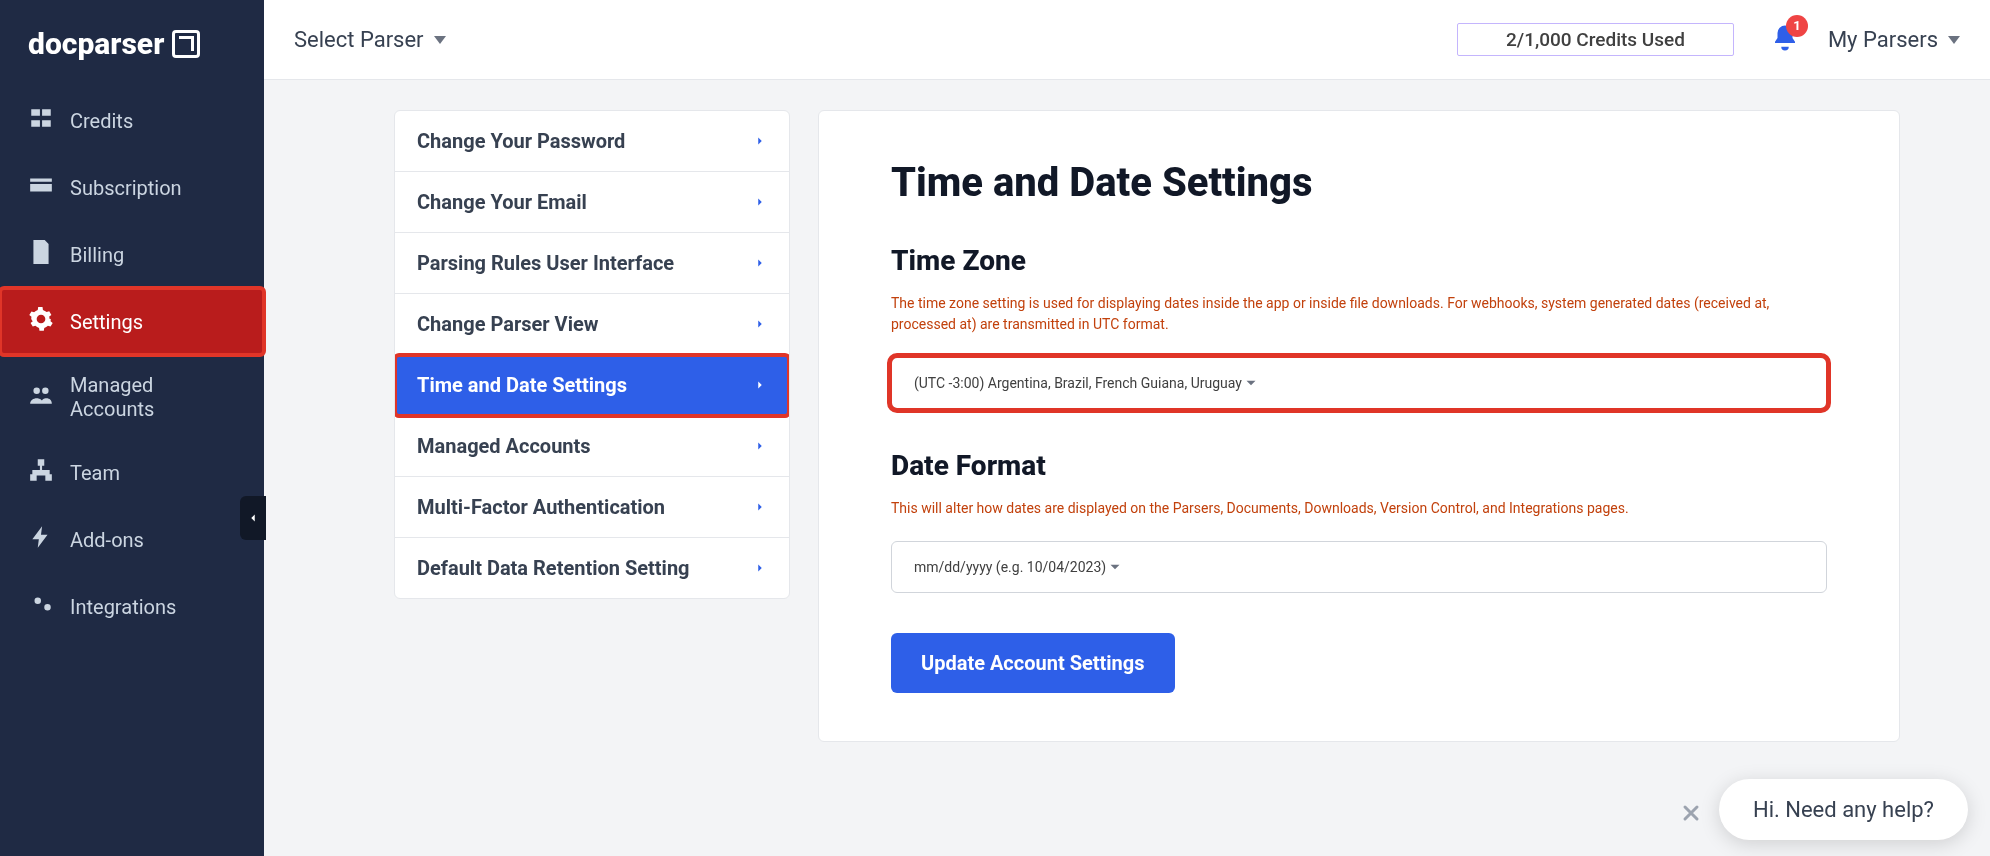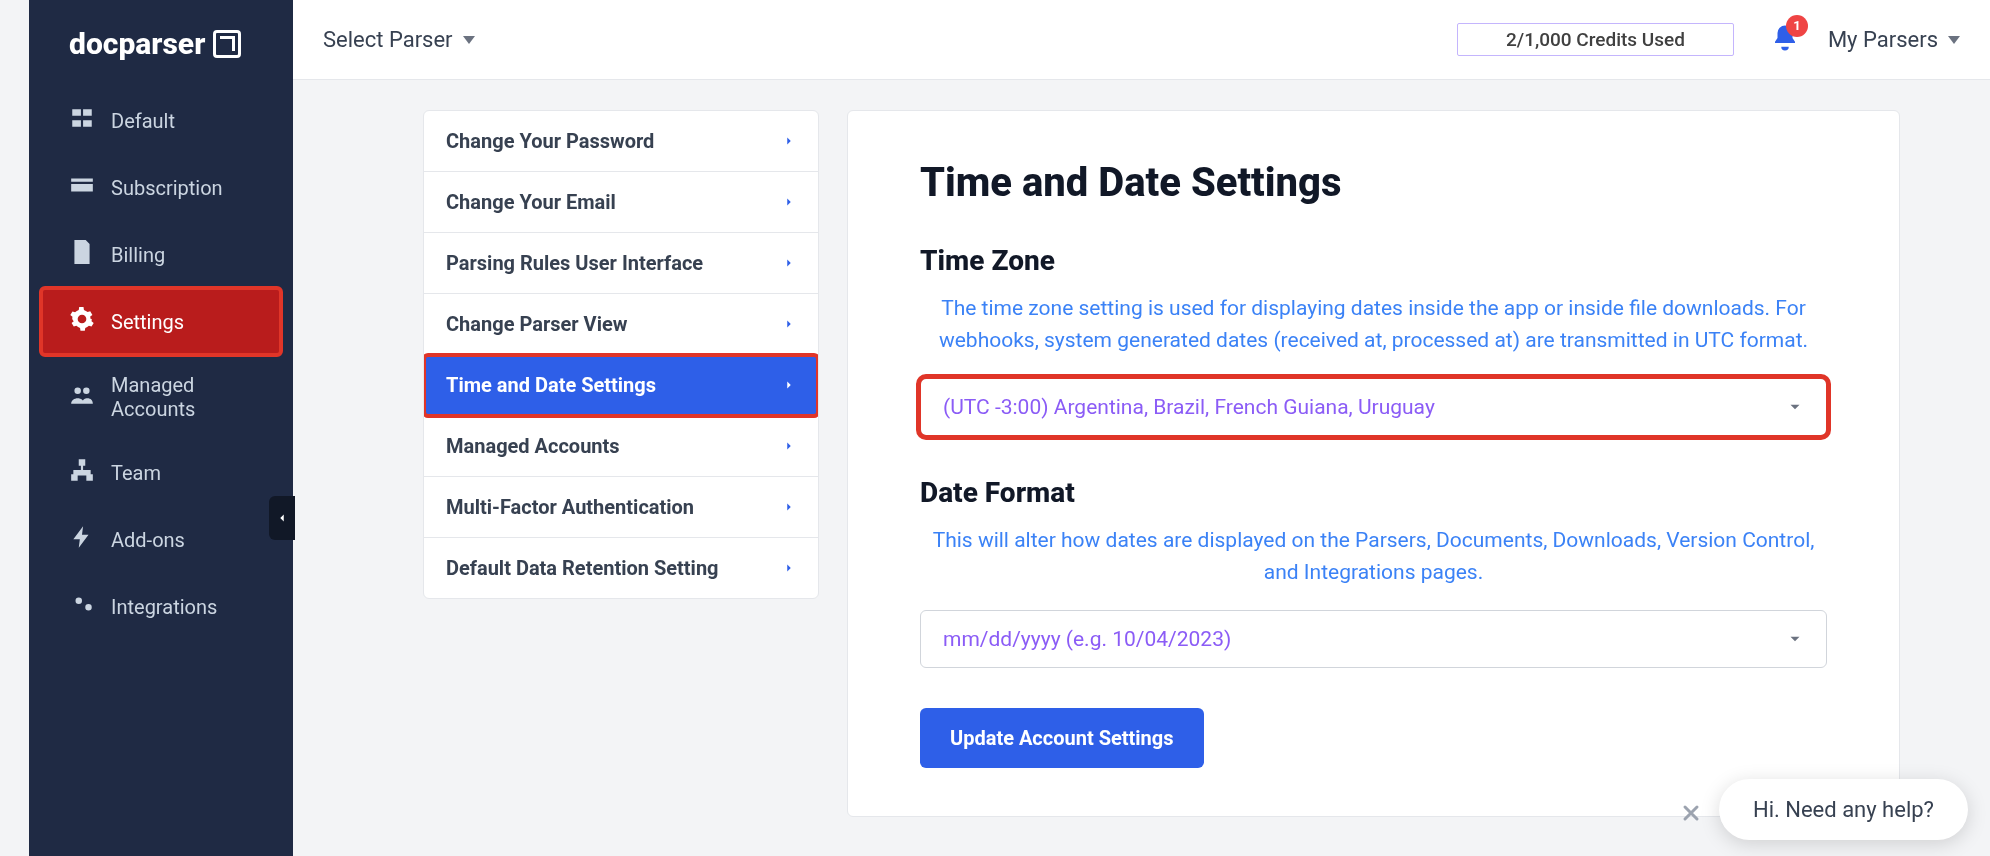--- a/index.html
+++ b/index.html
@@ -1,20 +1,20 @@
 <!DOCTYPE html>
 <html><head>
 <meta charset="utf-8">
 <style>
   * { margin: 0; padding: 0; box-sizing: border-box; font-family: -apple-system, BlinkMacSystemFont, "Segoe UI", Roboto, sans-serif; }
   body { width: 1990px; height: 856px; background: #f3f4f6; overflow: hidden; }
   .app { display: flex; height: 100%; }
 
   
-  .sidebar { width: 264px; background: #1f2a44; color: #e5e7eb; padding: 20px 12px; flex-shrink: 0; position: relative; margin-left: 29px; }
+  .sidebar { width: 264px; background: #1f2a44; color: #e5e7eb; padding: 20px 0; flex-shrink: 0; position: relative; }
   .logo { display: flex; align-items: center; gap: 8px; padding: 6px 28px 26px; font-size: 30px; font-weight: 800; color: #fff; }
   .logo-icon { width: 28px; height: 28px; border: 3px solid #fff; border-radius: 4px; position: relative; }
   .logo-icon::after { content:""; position:absolute; width:12px; height:12px; border-top:3px solid #fff; border-right:3px solid #fff; right:3px; top:3px; transform: rotate(0deg);}
   .nav { list-style: none; }
   .nav li { display:flex; align-items:center; gap:16px; padding: 18px 28px; font-size: 20px; color:#cbd5e1; cursor:pointer; }
   .nav li.active { background:#b91c1c; color:#fff; }
   .nav li svg { width:26px; height:26px; fill:#cbd5e1; flex-shrink:0; }
   .nav li.active svg { fill:#fff; }
   .nav li.highlight-red { outline: 4px solid #e03528; outline-offset:-2px; border-radius:4px; }
   .sidebar-collapse { position:absolute; right:-2px; top:496px; width:26px; height:44px; background:#111827; border-radius:6px 0 0 6px; display:flex; align-items:center; justify-content:center; cursor:pointer; }
@@ -38,22 +38,22 @@
   .submenu-outline { outline: 4px solid #e03528; outline-offset: -2px; border-radius:4px; }
   .submenu-item { display:flex; align-items:center; justify-content:space-between; padding: 18px 22px; font-size:20px; font-weight:700; color:#374151; border-bottom:1px solid #e5e7eb; cursor:pointer;text-align:center; }
   .submenu-item:last-child { border-bottom:none; }
   .submenu-item.active { background:#2e5fe8; color:#fff; }
   .submenu-item svg { width:14px; height:14px; fill:#2e5fe8; }
   .submenu-item.active svg { fill:#fff; }
 
   .panel { flex:1; background:#fff; border:1px solid #e5e7eb; border-radius:6px; padding: 48px 72px; }
   .panel h1 { font-size:40px; font-weight:800; color:#111827; margin-bottom:38px; }
   .panel h2 { font-size:28px; font-weight:800; color:#111827; margin-bottom:16px; }
-  .panel p { font-size:21px; color:#3b82f6; line-height:1.5; margin-bottom:22px;text-align:center; }
-  .select-box { width:100%; border:1px solid #d1d5db; border-radius:6px; padding:16px 22px; font-size:21px; color:#8b5cf6; display:flex; align-items:center; justify-content:space-between; cursor:pointer; background:#fff; margin-bottom:40px; }
+  .panel p { font-size:14px; color:#c2410c; line-height:1.5; margin-bottom:22px; }
+  .select-box { width:100%; border:1px solid #d1d5db; border-radius:6px; padding:16px 22px; font-size:14px; color:#404040; display:flex; align-items:center; cursor:pointer; background:#fff; margin-bottom:40px; }
   .select-box.highlight-red { outline: 5px solid #e03528; outline-offset:-1px; }
   .select-box svg { width:18px; height:18px; fill:#6b7280; }
   .update-btn { background:#2e5fe8; color:#fff; border:none; border-radius:6px; padding:18px 30px; font-size:20px; font-weight:700; cursor:pointer;text-align:right; }
 
   
   .help-bubble { position:absolute; right:22px; bottom:16px; background:#fff; border-radius:40px; box-shadow:0 4px 20px rgba(0,0,0,.15); padding:18px 34px; font-size:22px; color:#374151; }
   .help-close { position:absolute; left:-40px; top:22px; width:24px; height:24px; cursor:pointer; }
   .help-close svg { width:24px; height:24px; fill:#9ca3af; }
 </style>
 </head>
@@ -64,21 +64,21 @@
   <aside class="sidebar">
     <div class="logo">
       <span>docparser</span>
       <span class="logo-icon"></span>
     </div>
     <ul class="nav" id="nav">
         <li>
           <span style="color: rgb(203, 213, 225);"><svg viewBox="0 0 24 24">
               <path d="M3 4h8v6H3zM13 4h8v6h-8zM3 14h8v6H3zM13 14h8v6h-8z"></path>
             </svg></span>
-          <span>Default</span>
+          <span>Credits</span>
         </li>
         <li>
           <span style="color: rgb(203, 213, 225);"><svg viewBox="0 0 24 24">
               <path d="M2 6h20v3H2zm0 5h20v7H2z"></path>
             </svg></span>
           <span>Subscription</span>
         </li>
         <li>
           <span style="color: rgb(203, 213, 225);"><svg viewBox="0 0 24 24" fill="none" stroke="currentColor" stroke-width="2">
               <path d="M6 2h9l3 3v17H6zM6 2v20"></path>

